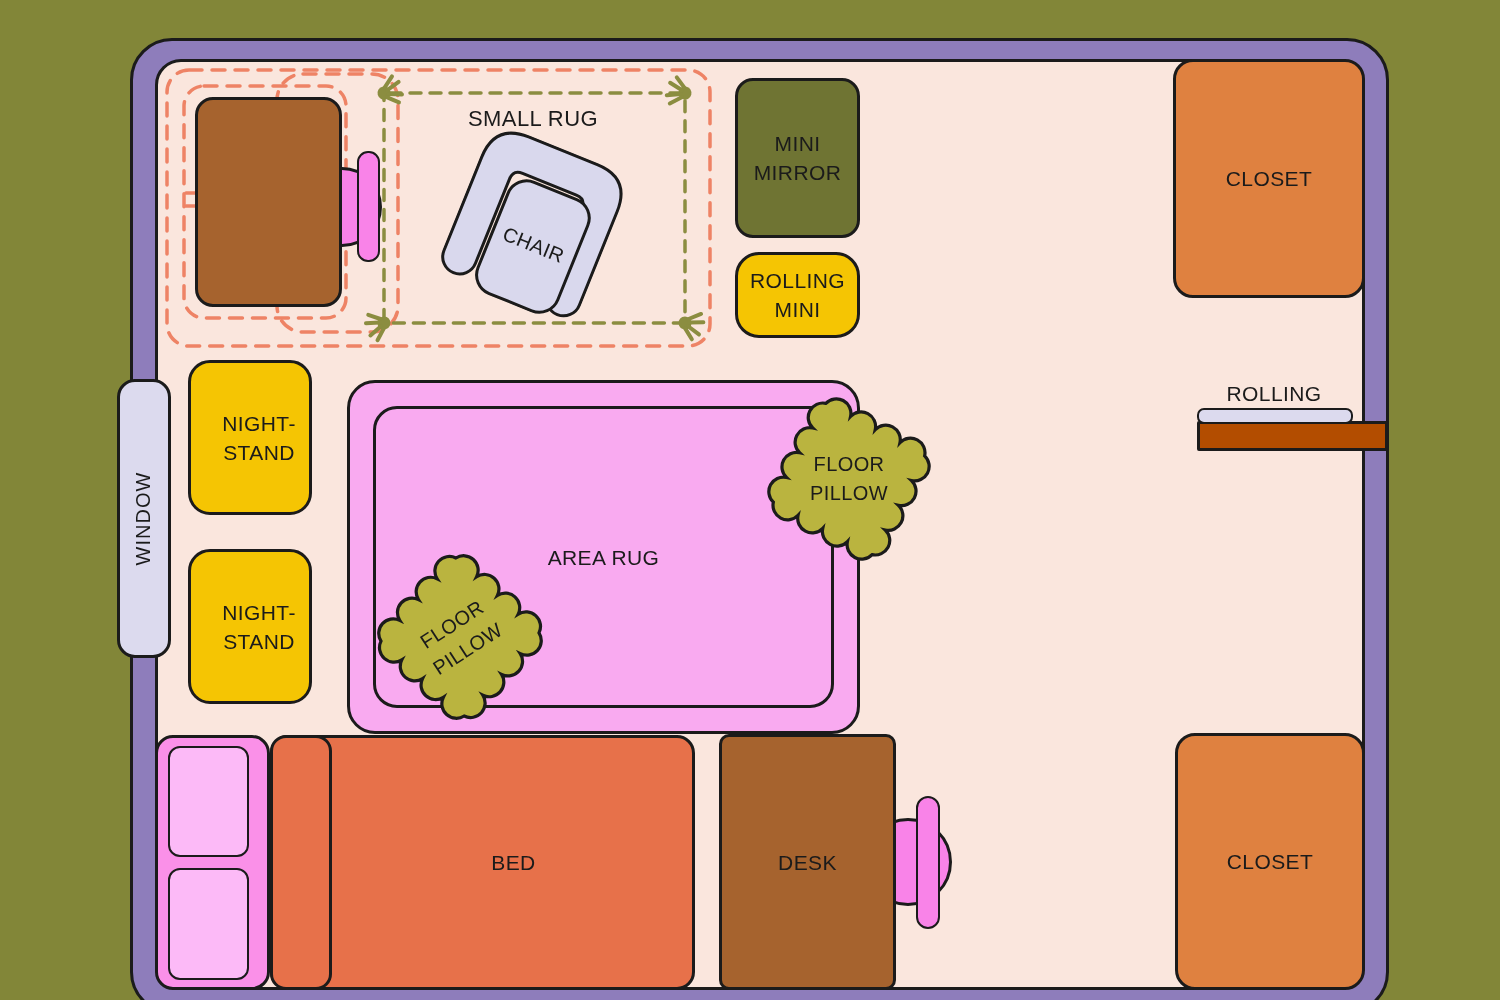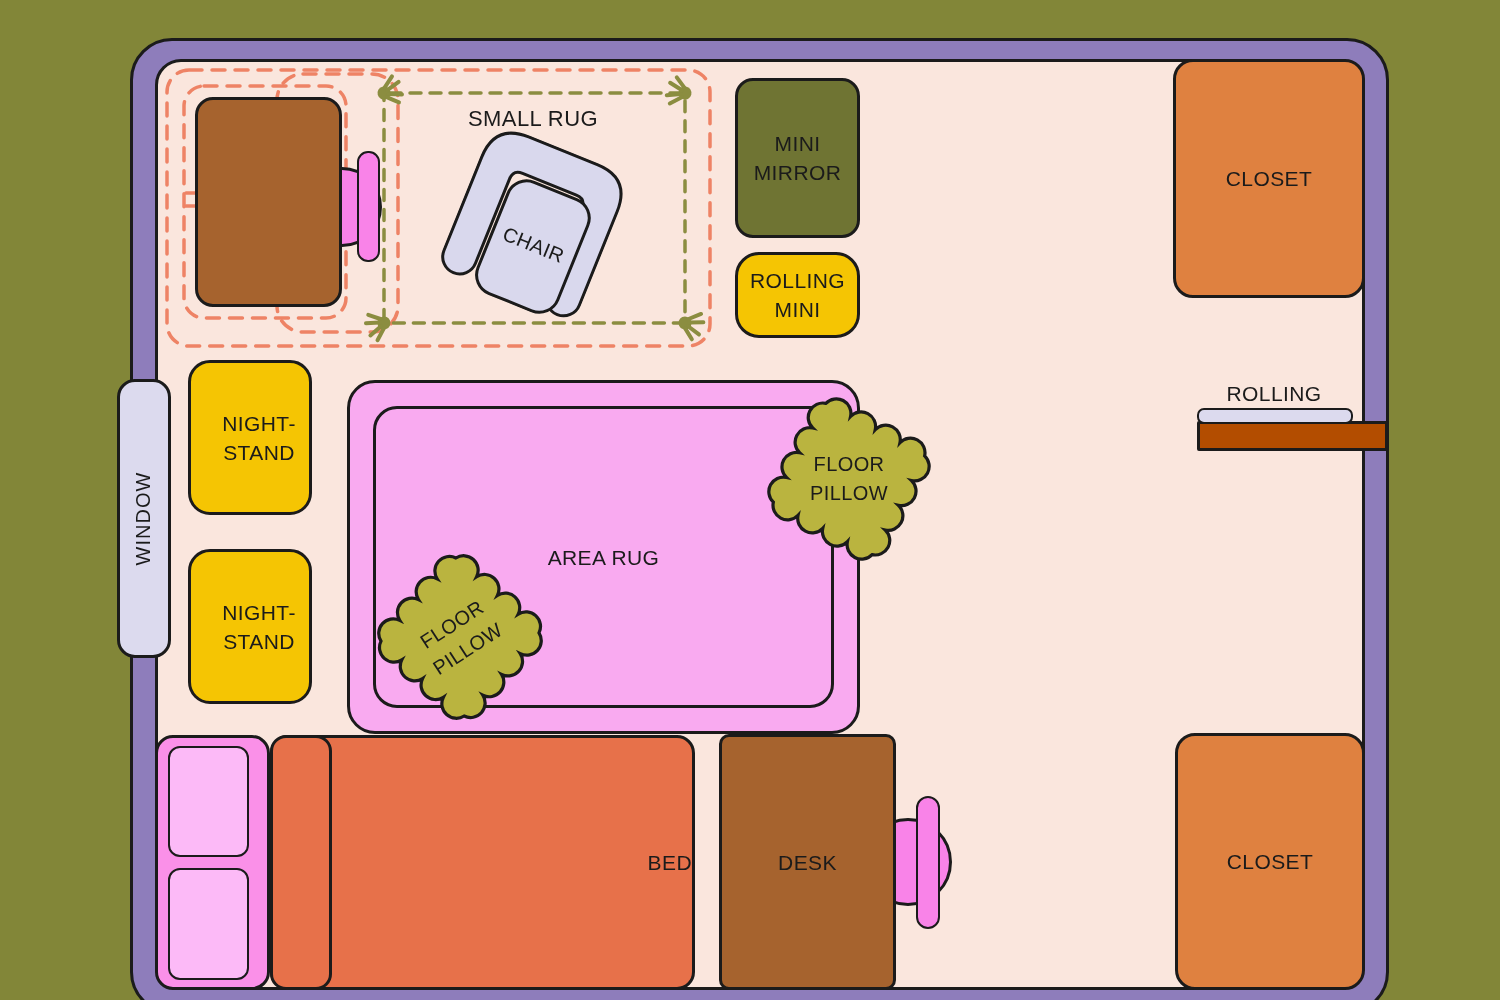--- a/index.html
+++ b/index.html
@@ -44,21 +44,21 @@
   .pillowR{left:778px;top:408px;}
   .pillowL{left:389px;top:566px;}
   .pillowBox svg{position:absolute;left:0;top:0;}
   .pillowTxt{position:absolute;inset:0;font-size:20px;line-height:29px;}
   .rotTxt{transform:rotate(-33deg);}
   .bedHead{left:155px;top:735px;width:115px;height:255px;border-radius:18px;background:var(--head-pink);}
   .bedPillow{left:168px;width:81px;border-radius:12px;background:var(--bedpillow-pink);
              border:2.5px solid var(--ink);}
   .bp1{top:746px;height:111px;} .bp2{top:868px;height:112px;}
   .bedMain{left:270px;top:735px;width:425px;height:255px;border-radius:18px;
-           background:var(--bed-coral);padding-left:62px;align-items:flex-end;}
+           background:var(--bed-coral);padding-left:62px;}
   .blanket{left:270px;top:735px;width:62px;height:255px;border-radius:16px;background:var(--bed-coral);}
   .deskBot{left:719px;top:734px;width:177px;height:256px;border-radius:10px;background:var(--desk-brown);}
   .discBot{left:864px;top:818px;width:88px;height:88px;border-radius:50%;
            background:var(--chair-pink);border:3px solid var(--ink);}
   .barBot{left:916px;top:796px;width:24px;height:133px;border-radius:12px;
           background:var(--chair-pink);border:2.5px solid var(--ink);}
   .window{left:117px;top:379px;width:54px;height:279px;border-radius:18px;
           background:var(--window-lav);}
   .windowLbl{transform:rotate(-90deg);white-space:nowrap;font-size:20px;letter-spacing:1px;}
   .mirrorLbl{left:1174px;top:379px;width:200px;}

